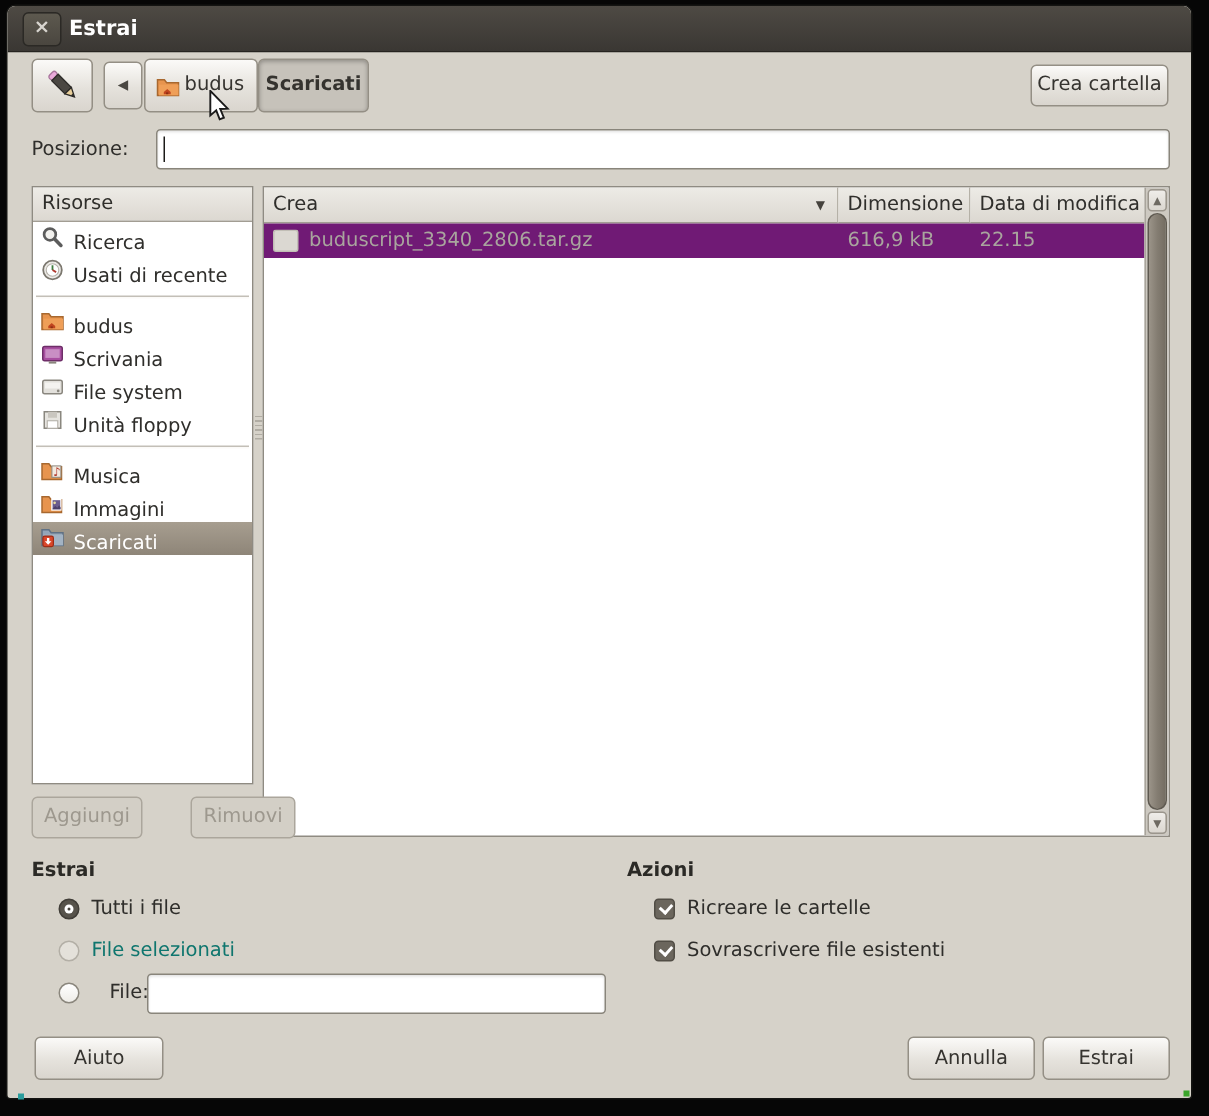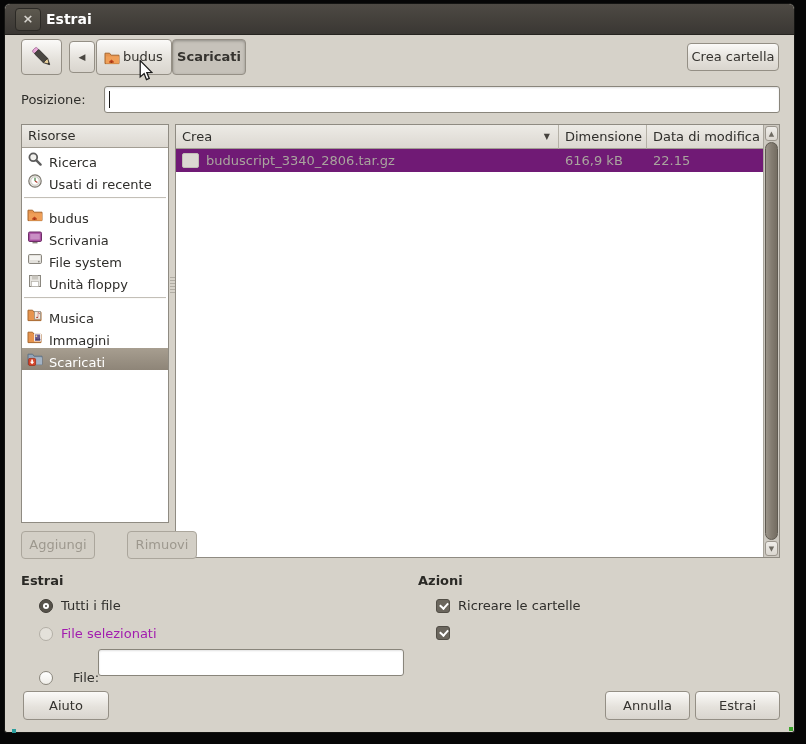--- a/index.html
+++ b/index.html
@@ -79,21 +79,21 @@
          position:relative;flex:0 0 auto;box-sizing:border-box;}
   .radio-on{background:#57534b;border-color:#413e38;}
   .radio-on::before{content:"";position:absolute;left:3px;top:3px;width:6px;height:6px;border-radius:50%;background:#ffffff;}
   .radio-on::after{content:"";position:absolute;left:5px;top:5px;width:2px;height:2px;border-radius:50%;background:#47433c;}
   .radio-dis{border-color:#b3afa6;background:#e4e1da;}
   .checkbox{width:14px;height:14px;border-radius:3px;border:1px solid #8b877d;background:linear-gradient(#ffffff,#efede8);
             position:relative;flex:0 0 auto;box-sizing:border-box;}
   .checkbox-on{background:#6b665d;border-color:#514d45;}
   .checkbox-on::after{content:"";position:absolute;left:3px;top:2px;width:6px;height:4px;
                       border-left:2px solid #fff;border-bottom:2px solid #fff;transform:rotate(-48deg);}
-  .dis-label{color:#a21caf;}
+  .dis-label{color:#0f766e;}
   .file-entry{left:93px;top:615px;width:306px;height:27px;}
 
   .foot-btn{height:29px;line-height:27px;}
   .btn-help{left:18px;top:657px;width:86px;}
   .btn-cancel{left:600px;top:657px;width:85px;}
   .btn-extract{left:690px;top:657px;width:85px;}
 
   .cursor{position:absolute;left:133px;top:26px;z-index:50;}
   .grip-px{position:absolute;width:4px;height:4px;}
   .grip-teal{left:12px;top:729px;background:#2a9d9d;}
@@ -269,33 +269,34 @@
 
     <div class="sect-title" style="left:16px;top:539px;">Estrai</div>
     <div class="opt-row" style="left:34px;top:564px;">
       <span class="radio radio-on"></span>
       <span>Tutti i file</span>
     </div>
     <div class="opt-row" style="left:34px;top:592px;">
       <span class="radio radio-dis"></span>
       <span class="dis-label">File selezionati</span>
     </div>
-    <div class="opt-row" style="left:34px;top:636px;gap:20px;">
+    <div class="opt-row" style="left:34px;top:620px;gap:20px;">
       <span class="radio"></span>
       <span>File:</span>
     </div>
     <input class="entry file-entry" value="" style="">
 
     <div class="sect-title" style="left:413px;top:539px;">Azioni</div>
     <div class="opt-row" style="left:431px;top:564px;">
       <span class="checkbox checkbox-on"></span>
       <span>Ricreare le cartelle</span>
     </div>
     <div class="opt-row" style="left:431px;top:592px;">
       <span class="checkbox checkbox-on"></span>
+      <span>Sovrascrivere file esistenti</span>
     </div>
 
     <div class="btn foot-btn btn-help">Aiuto</div>
     <div class="btn foot-btn btn-cancel">Annulla</div>
     <div class="btn foot-btn btn-extract">Estrai</div>
   </div>
 </div>
 
 <div class="grip-px grip-teal"></div>
 <div class="grip-px grip-green"></div>

